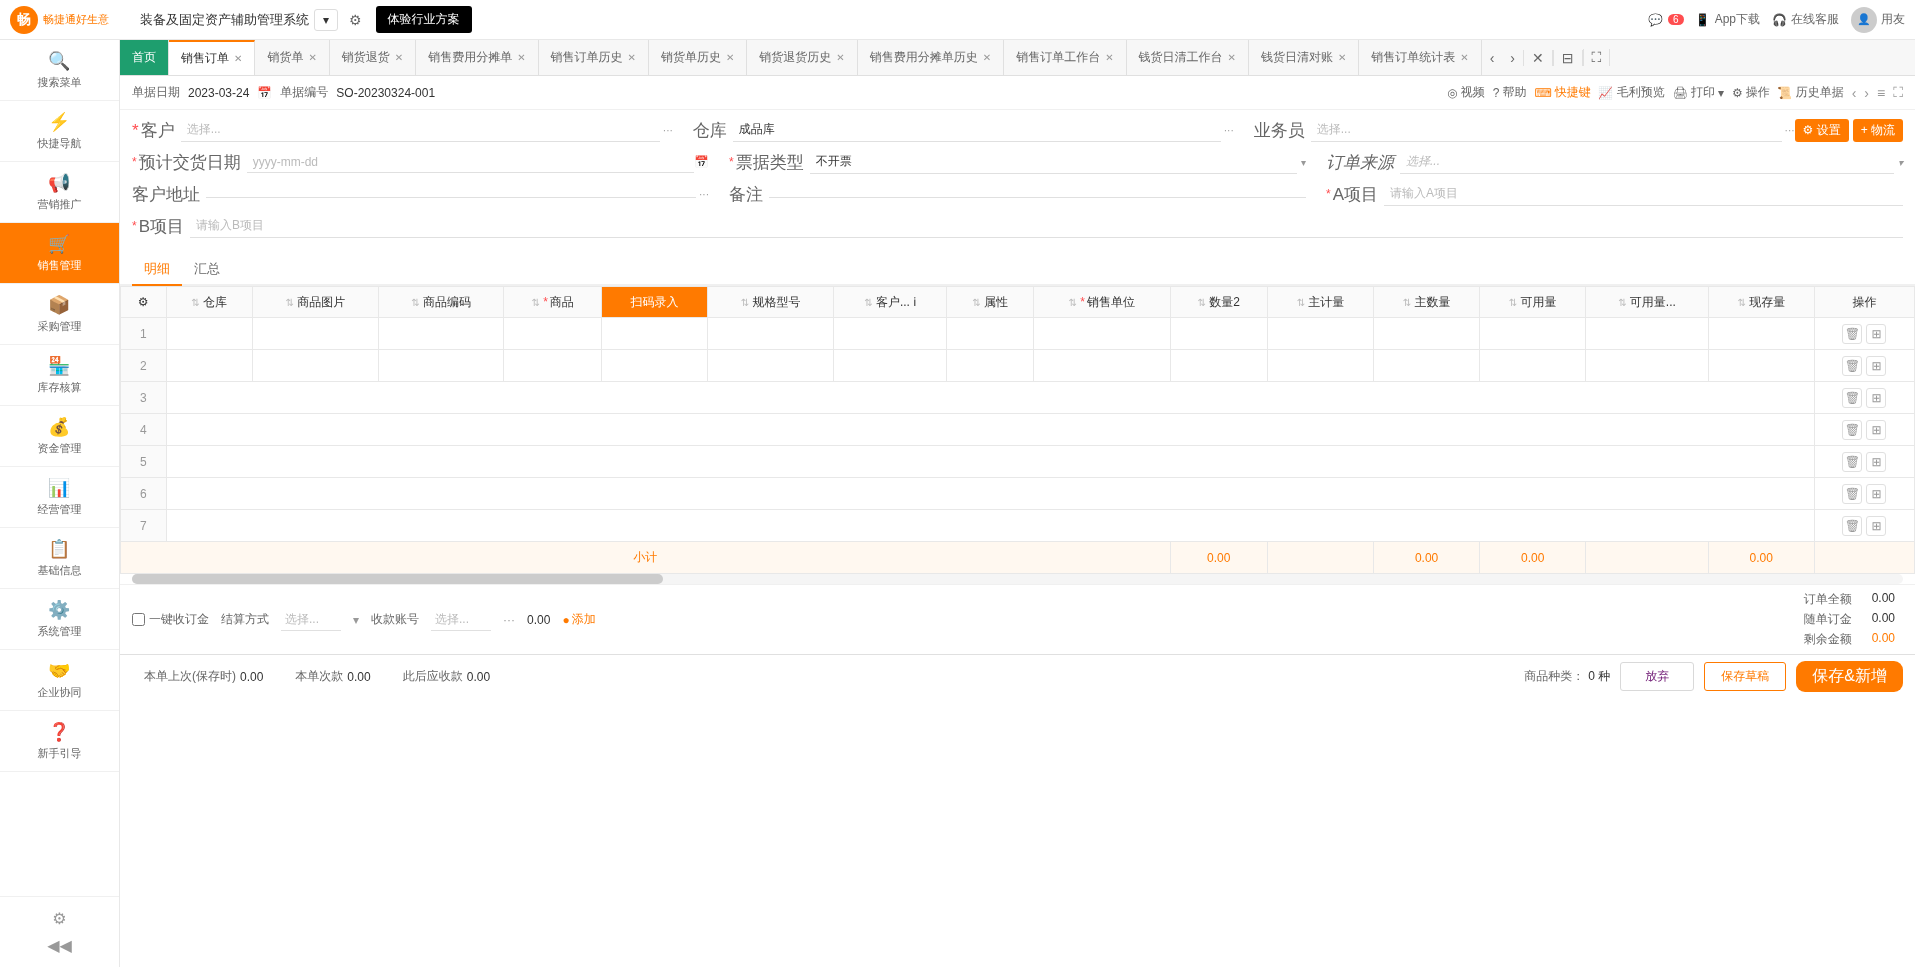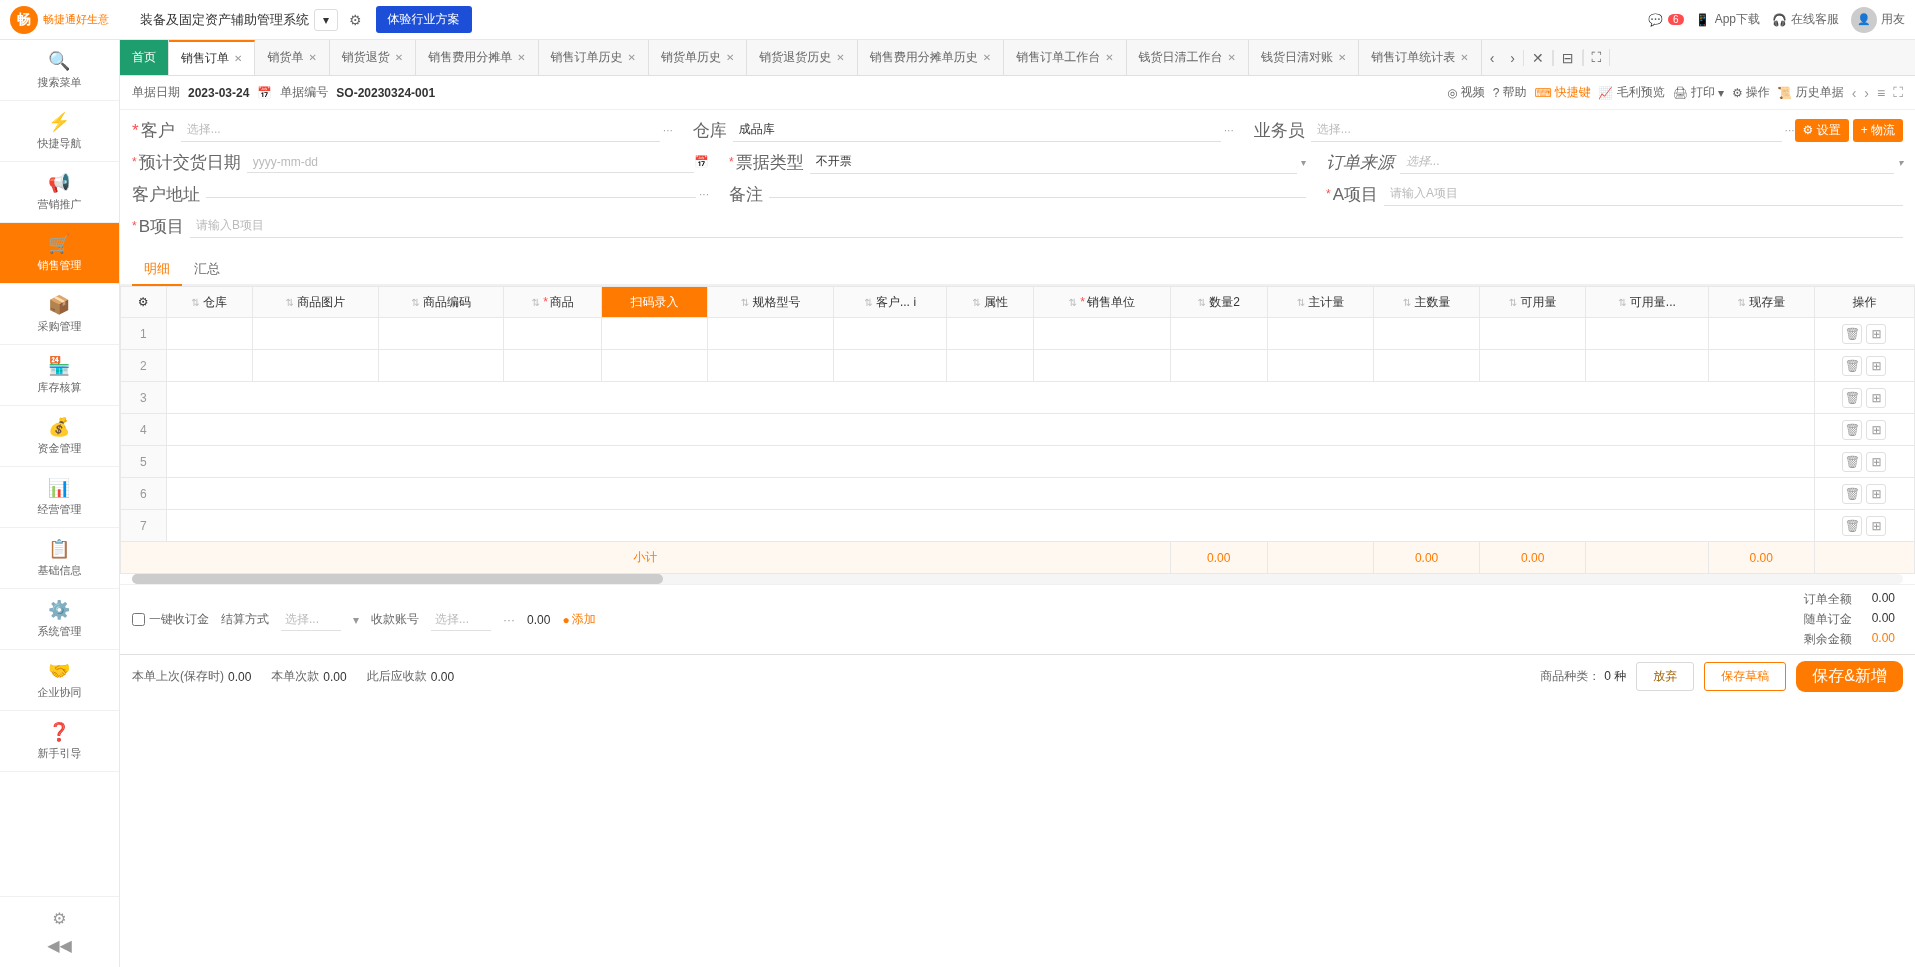--- a/index.html
+++ b/index.html
@@ -10,21 +10,21 @@
       display: flex; align-items: center; background: #fff; height: 40px;
       border-bottom: 1px solid #e8e8e8; padding: 0 10px; position: relative; z-index: 10;
     }
     .logo-area { display: flex; align-items: center; width: 120px; flex-shrink: 0; }
     .logo-icon { width: 28px; height: 28px; background: #ff7a00; border-radius: 50%; display: flex; align-items: center; justify-content: center; color: #fff; font-size: 14px; font-weight: bold; margin-right: 5px; }
     .logo-text { font-size: 11px; color: #ff7a00; line-height: 1.2; }
     .system-title { color: #333; margin-left: 10px; font-size: 13px; }
     .system-select { display: flex; align-items: center; gap: 5px; }
     .dropdown-btn { border: 1px solid #ddd; background: #fff; padding: 3px 8px; border-radius: 3px; cursor: pointer; font-size: 12px; color: #333; }
     .gear-btn { padding: 3px 6px; cursor: pointer; color: #666; font-size: 14px; }
-    .industry-btn { background: #1d4ed8; color: #fff; border: none; padding: 5px 12px; border-radius: 3px; cursor: pointer; font-size: 12px; margin-left: 8px; }
+    .industry-btn { background: #000000; color: #fff; border: none; padding: 5px 12px; border-radius: 3px; cursor: pointer; font-size: 12px; margin-left: 8px; }
     .top-right { margin-left: auto; display: flex; align-items: center; gap: 12px; color: #666; }
     .top-right-item { display: flex; align-items: center; gap: 4px; cursor: pointer; font-size: 12px; }
     .badge { background: #ff4d4f; color: #fff; border-radius: 10px; padding: 0 5px; font-size: 10px; min-width: 16px; text-align: center; }
     .user-avatar { width: 26px; height: 26px; background: #ccc; border-radius: 50%; display: flex; align-items: center; justify-content: center; color: #fff; font-size: 11px; }
 
     
     .layout { display: flex; height: calc(967px - 40px); }
 
     
     .sidebar { width: 120px; background: #fff; border-right: 1px solid #e8e8e8; display: flex; flex-direction: column; flex-shrink: 0; }
@@ -49,21 +49,21 @@
     
     .content { flex: 1; overflow: auto; background: #fff; padding: 0; }
 
     
     .form-header { display: flex; align-items: flex-end; padding: 8px 12px; background: #fff; border-bottom: 1px solid #f0f0f0; gap: 33px; }
     .form-header-left { display: flex; align-items: center; gap: 8px; }
     .form-header-right { margin-left: auto; display: flex; align-items: center; gap: 8px; }
     .header-btn { font-size: 12px; color: #666; cursor: pointer; display: flex; align-items: center; gap: 3px; }
     .header-btn.orange { color: #ff7a00; }
     .header-label { font-size: 12px; color: #666; }
-    .header-value { font-size: 12px; color: #333; font-weight: 700; }
+    .header-value { font-size: 12px; color: #333; font-weight: 400; }
     .date-icon { cursor: pointer; color: #999; }
     .nav-arrow { cursor: pointer; color: #999; font-size: 14px; }
 
     
     .form-body { padding: 8px 12px; background: #fff; }
     .form-row { display: flex; align-items: center; margin-bottom: 8px; gap: 0; }
     .form-field { display: flex; align-items: center; flex: 1; }
     .field-label { color: #666; white-space: nowrap; margin-right: 6px; font-size: 17px; min-width: fit-content; }
     .field-label.required::before { content: '*'; color: #ff4d4f; margin-right: 2px; }
     .field-input { flex: 1; border-bottom: 1px solid #e0e0e0; padding: 3px 6px; font-size: 12px; color: #bbb; min-width: 0; }
@@ -104,24 +104,24 @@
     .amount-value { color: #333; font-size: 12px; }
 
     
     .footer-summary { margin-left: auto; display: flex; flex-direction: column; gap: 3px; padding-right: 8px; }
     .summary-row { display: flex; justify-content: space-between; gap: 20px; font-size: 12px; }
     .summary-label { color: #666; }
     .summary-value { color: #333; font-weight: 500; }
 
     
     .status-bar { display: flex; align-items: center; padding: 6px 12px; background: #fff; border-top: 1px solid #e0e0e0; gap: 20px; }
-    .status-field { display: flex; align-items: center; gap: 4px; font-size: 12px; color: #666; }
+    .status-field { display: flex; align-items: center; gap: 4px; font-size: 12px; color: #666; margin-left: 12px; }
     .status-value { color: #333; }
     .status-right { margin-left: auto; display: flex; align-items: center; gap: 10px; }
-    .discard-btn { border: 1px solid #d9d9d9; background: #fff; padding: 5px 16px; border-radius: 3px; cursor: pointer; font-size: 12px; color: #a16207; }
+    .discard-btn { border: 1px solid #d9d9d9; background: #fff; padding: 5px 24px; border-radius: 3px; cursor: pointer; font-size: 12px; color: #701a75; }
     .save-draft-btn { border: 1px solid #ff7a00; background: #fff; padding: 5px 16px; border-radius: 3px; cursor: pointer; font-size: 12px; color: #ff7a00; }
     .save-new-btn { background: #ff7a00; color: #fff; border: none; padding: 5px 16px; border-radius: 9px; cursor: pointer; font-size: 16px; }
     .scrollbar-track { height: 10px; background: #f5f5f5; border-radius: 5px; margin: 0 12px; position: relative; }
     .scrollbar-thumb { height: 10px; background: #ccc; border-radius: 5px; width: 30%; position: absolute; left: 0; }
 
     .home-tab { background: #1e9e6e; color: #fff !important; }
     .home-tab.tab-item { color: #fff; }
 
     .required-star { color: #ff4d4f; margin-right: 2px; }
   </style>

